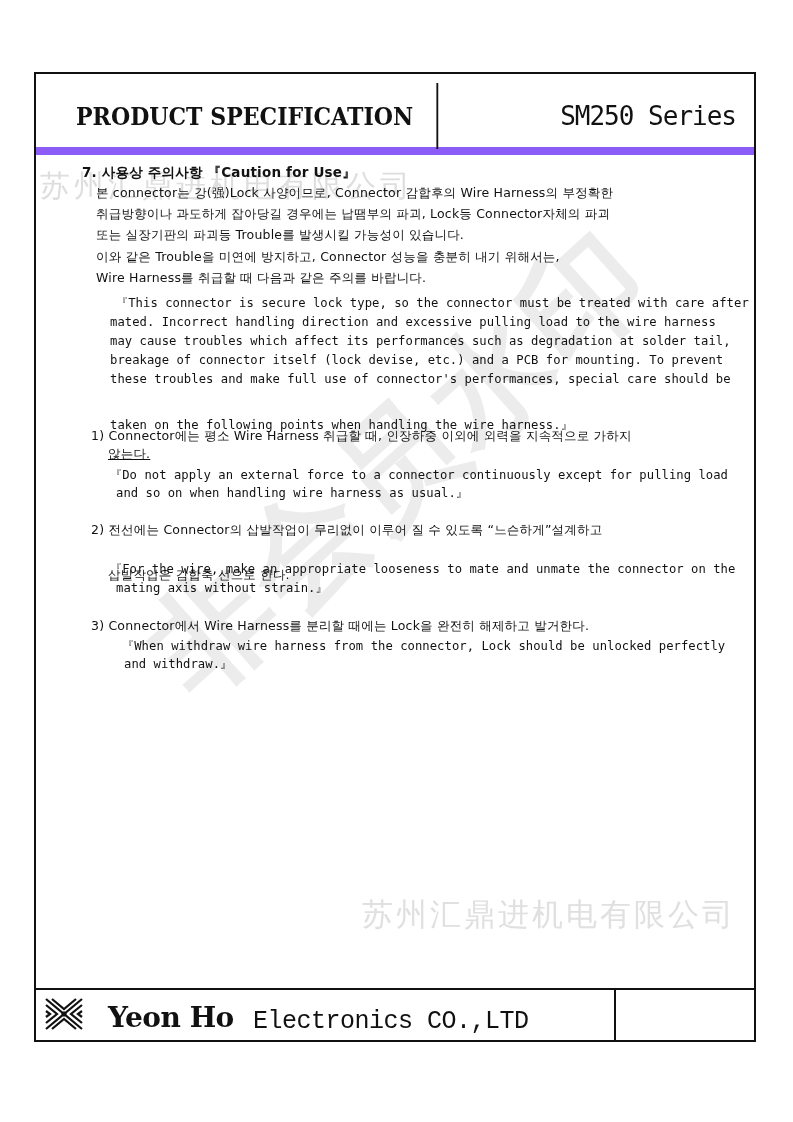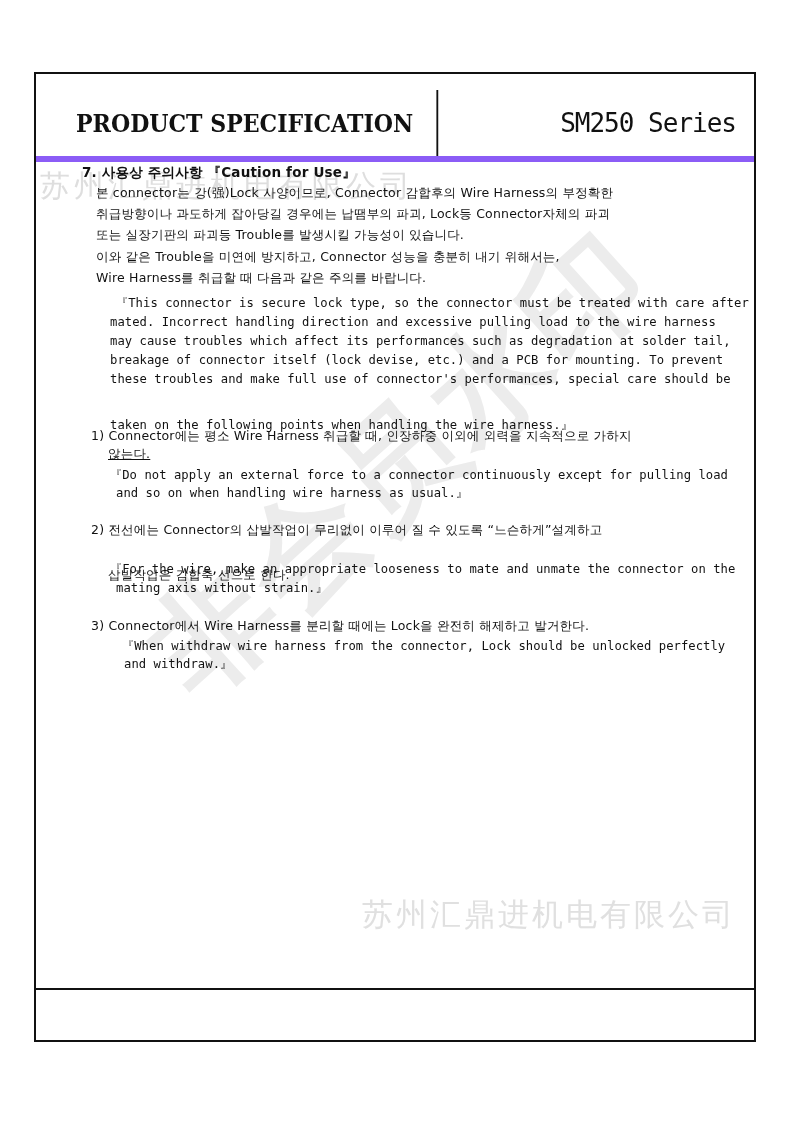--- a/index.html
+++ b/index.html
@@ -2,22 +2,22 @@
 <html><head>
 <meta charset="utf-8">
 <style>
   html, body { margin: 0; padding: 0; background: #ffffff; }
   body { width: 793px; height: 1122px; position: relative; overflow: hidden;
          font-family: "DejaVu Sans", sans-serif; color: #111; }
 
   .frame { position: absolute; left: 34px; top: 72px; width: 722px; height: 970px;
            border: 2px solid #111; box-sizing: border-box; }
 
-  .header { position: absolute; left: 0; top: 16px; width: 100%; height: 72px;
-            border-bottom: 6px solid #8b5cf6; box-sizing: border-box; }
+  .header { position: absolute; left: 0; top: 9px; width: 100%; height: 72px;
+            border-bottom: 8px solid #8b5cf6; box-sizing: border-box; }
   .header-title { position: absolute; left: 0; top: 0; width: 419px; height: 66px;
                   border-right: 2px solid #111; box-sizing: border-box;
                   display: flex; align-items: center; justify-content: center;
                   font-family: "DejaVu Serif", serif; font-weight: bold; font-size: 24px;
                   letter-spacing: 0px; transform: scaleX(0.92); transform-origin: center; }
   .header-series { position: absolute; left: 419px; top: 0; right: 0; height: 66px;
                    display: flex; align-items: center; justify-content: flex-end;
                    padding-right: 18px; font-family: "DejaVu Sans Mono", monospace;
                    font-size: 26px; letter-spacing: -1px; }
 
@@ -88,15 +88,32 @@
     <div class="t kr" style="left:72px; top:399px;margin-top:26px;">삽발작업은 감합축 선으로 한다.</div>
     <div class="t en" style="left:74px; top:419px;">『For the wire, make an appropriate looseness to mate and unmate the connector on the</div>
     <div class="t en" style="left:80px; top:438px;">mating axis without strain.』</div>
 
     <div class="t kr" style="left:55px; top:476px;">3) Connector에서 Wire Harness를 분리할 때에는 Lock을 완전히 해제하고 발거한다.</div>
     <div class="t en" style="left:86px; top:496px;">『When withdraw wire harness from the connector, Lock should be unlocked perfectly</div>
     <div class="t en" style="left:88px; top:514px;">and withdraw.』</div>
   </div>
 
   <div class="footer">
+    <div class="footer-company">
+      <svg class="logo" viewBox="0 0 40 34">
+        <g stroke="#111" stroke-width="2.2" fill="none">
+          <path d="M2 2 L20 17 L38 2"></path>
+          <path d="M2 32 L20 17 L38 32"></path>
+          <path d="M2 8 L13 17 L2 26"></path>
+          <path d="M38 8 L27 17 L38 26"></path>
+          <path d="M8 2 L20 12 L32 2"></path>
+          <path d="M8 32 L20 22 L32 32"></path>
+          <path d="M2 14 L6 17 L2 20"></path>
+          <path d="M38 14 L34 17 L38 20"></path>
+        </g>
+        <path d="M17 17 L20 14 L23 17 L20 20 Z" fill="#111"></path>
+      </svg>
+      <span class="company-bold">Yeon Ho</span>
+      <span class="company-rest">Electronics CO.,LTD</span>
+    </div>
   </div>
 
 </div>
 
 </body></html>

